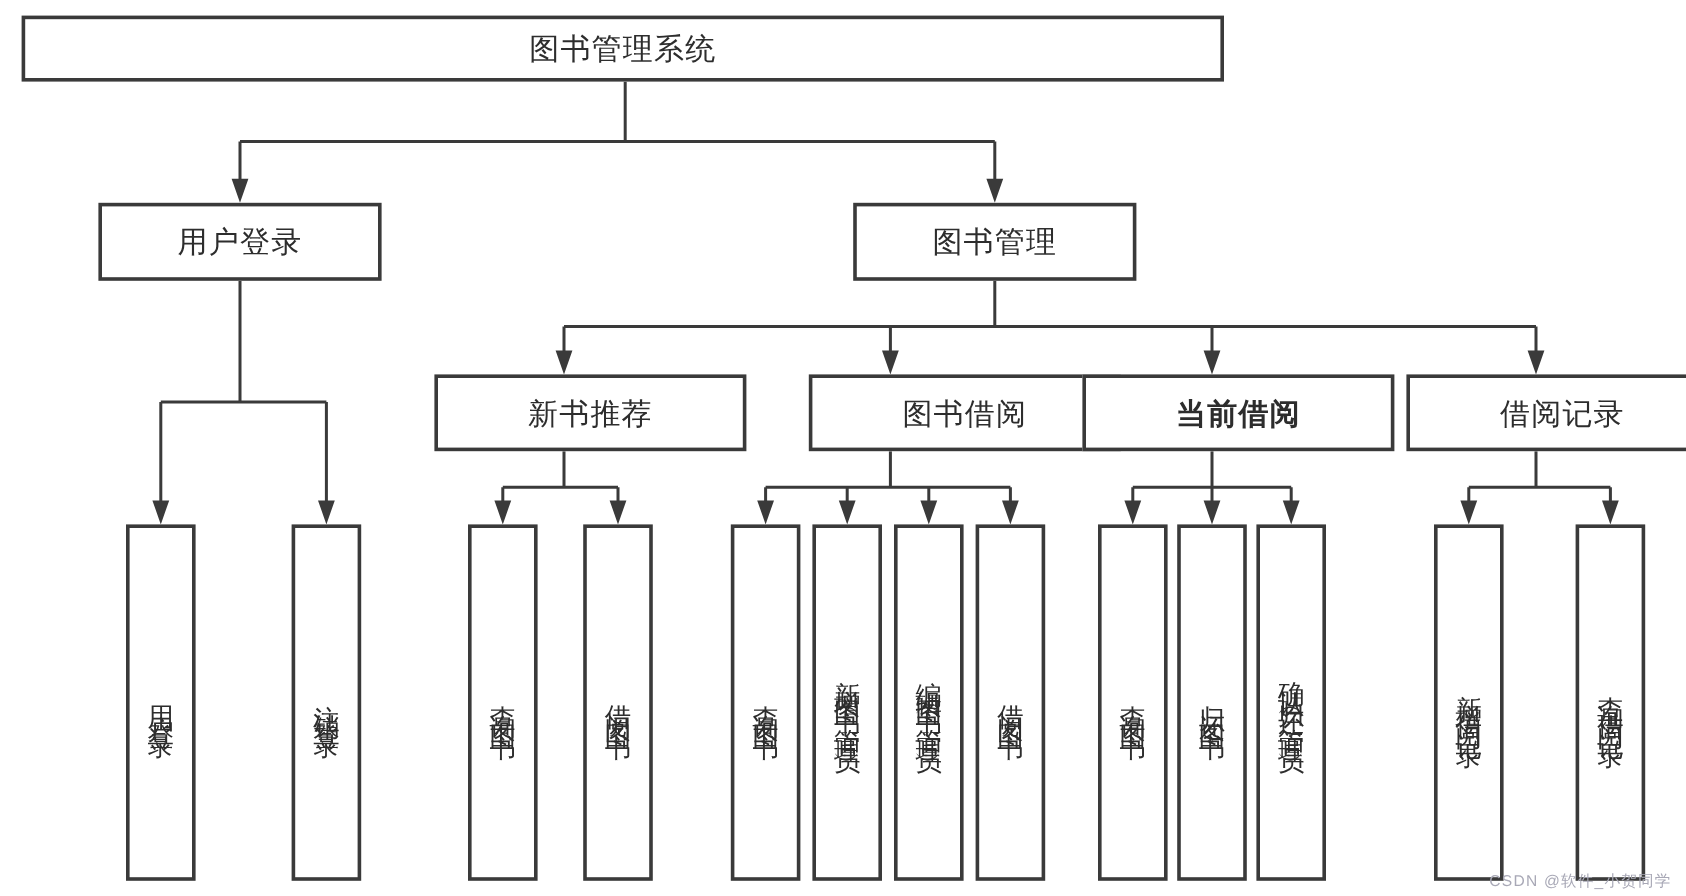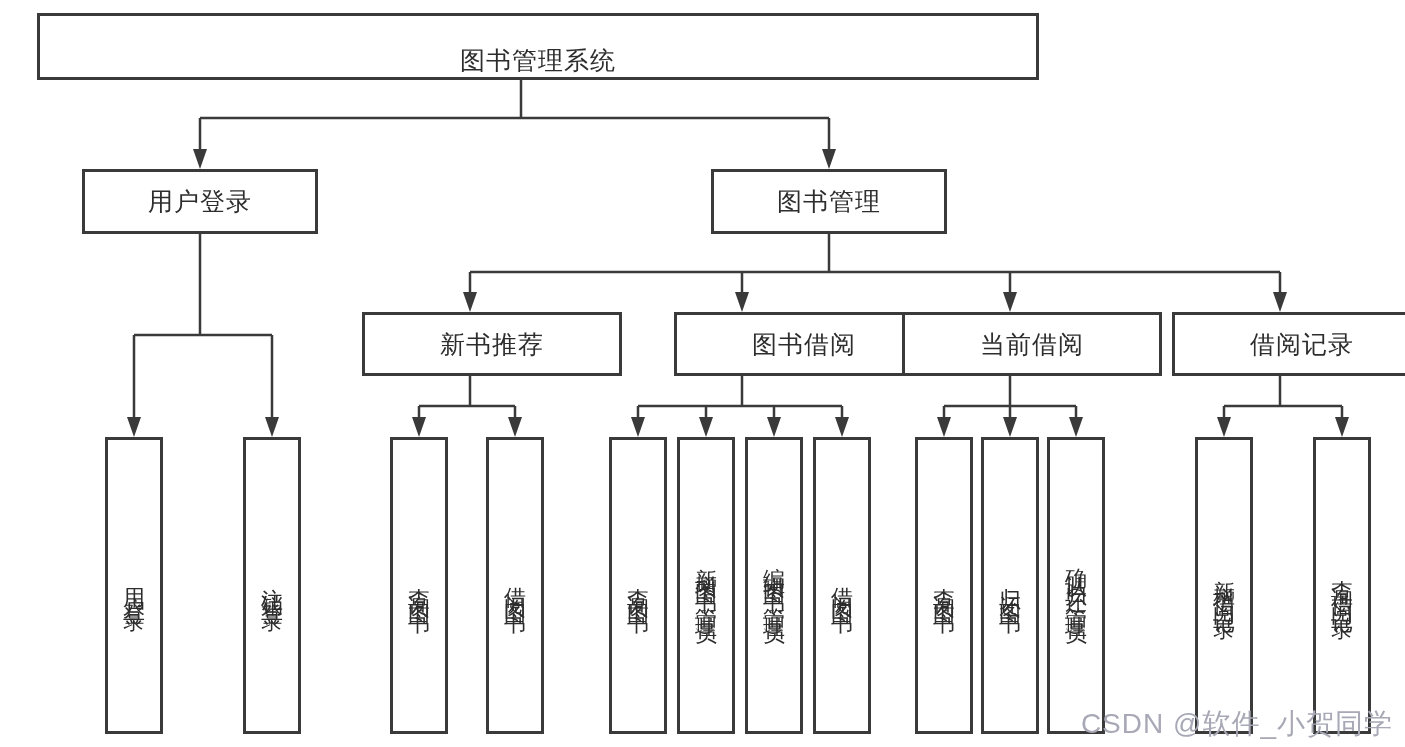--- a/index.html
+++ b/index.html
@@ -17,21 +17,21 @@
   .h-label { font-size:25px; letter-spacing:1px; white-space:nowrap; }
   .v-label {
     writing-mode:vertical-rl; text-orientation:mixed;
     font-size:22px; letter-spacing:8px; line-height:1; white-space:nowrap;
   }
   .leaf { top:437px; width:58px; height:297px; }
   .lvl2 { top:312px; width:260px; height:64px; }
   .lvl1 { top:169px; width:236px; height:65px; }
   .watermark {
     position:absolute; right:12px; bottom:4px; z-index:2;
-    font-size:28px; color:#a8a8b6; letter-spacing:1px; white-space:nowrap;
+    font-size:13px; color:#a8a8b6; letter-spacing:1px; white-space:nowrap;
   }
 </style>
 </head>
 <body>
 
 <div class="canvas">
 
   <svg class="connectors" width="1405" height="747" viewBox="0 0 1405 747">
     <path fill="none" stroke="#3a3a3a" stroke-width="2.5" d="
       M521,68 V118  M200,118 H829  M200,118 V153  M829,118 V153
@@ -48,38 +48,38 @@
       M463,292 L477,292 L470,312 Z  M735,292 L749,292 L742,312 Z
       M1003,292 L1017,292 L1010,312 Z  M1273,292 L1287,292 L1280,312 Z
       M412,417 L426,417 L419,437 Z  M508,417 L522,417 L515,437 Z
       M631,417 L645,417 L638,437 Z  M699,417 L713,417 L706,437 Z
       M767,417 L781,417 L774,437 Z  M835,417 L849,417 L842,437 Z
       M937,417 L951,417 L944,437 Z  M1003,417 L1017,417 L1010,437 Z
       M1069,417 L1083,417 L1076,437 Z
       M1217,417 L1231,417 L1224,437 Z  M1335,417 L1349,417 L1342,437 Z"></path>
   </svg>
 
-  <div class="node" style="left:37px; top:13px; width:1002px; height:67px;align-items:flex-end;">
+  <div class="node" style="left:18px; top:13px; width:1002px; height:55px;">
     <span class="h-label">图书管理系统</span>
   </div>
 
   <div class="node lvl1" style="left:82px;">
     <span class="h-label">用户登录</span>
   </div>
   <div class="node lvl1" style="left:711px;">
     <span class="h-label">图书管理</span>
   </div>
 
   <div class="node lvl2" style="left:362px;">
     <span class="h-label">新书推荐</span>
   </div>
   <div class="node lvl2" style="left:634px;margin-left:40px;">
     <span class="h-label">图书借阅</span>
   </div>
-  <div class="node lvl2" style="left:902px;">
+  <div class="node lvl2" style="left:902px;font-weight:bold;">
     <span class="h-label">当前借阅</span>
   </div>
   <div class="node lvl2" style="left:1172px;">
     <span class="h-label">借阅记录</span>
   </div>
 
   <div class="node leaf" style="left:105px;">
     <span class="v-label">用户登录</span>
   </div>
   <div class="node leaf" style="left:243px;">

